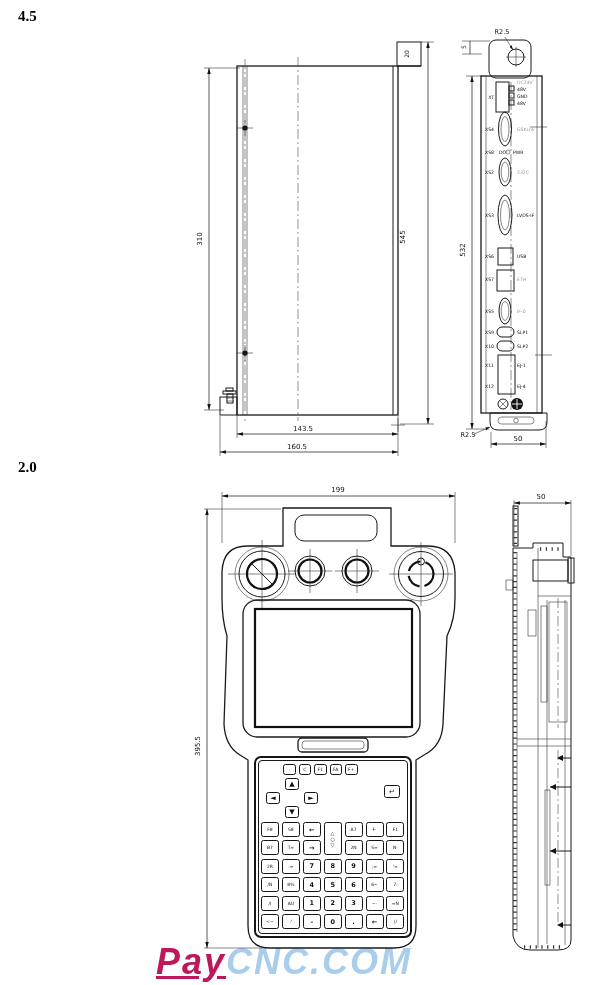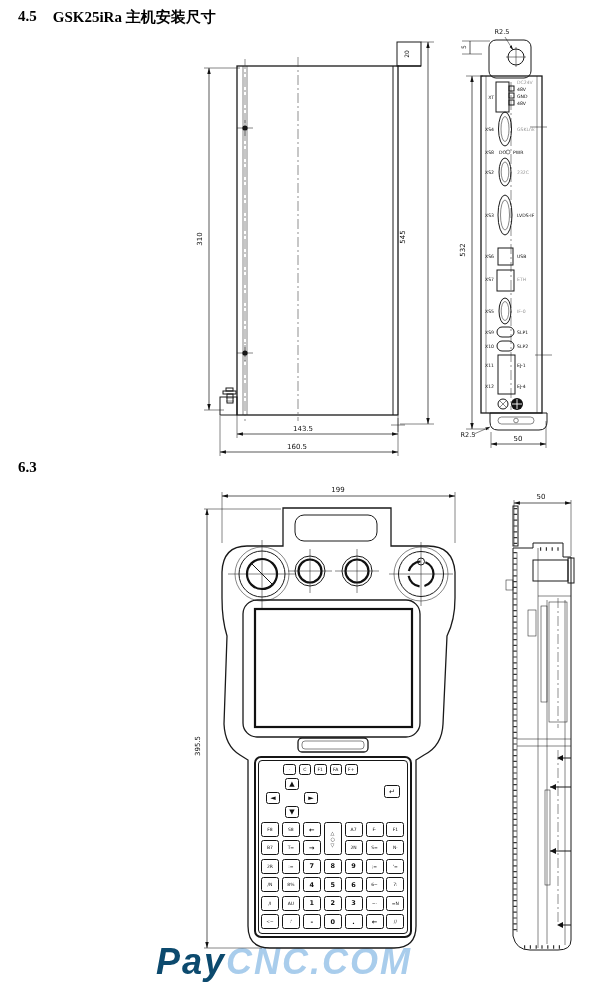--- a/index.html
+++ b/index.html
@@ -32,29 +32,28 @@
   .kkey.b{font-size:7px;}
   .kkey.num{font-size:6.5px;font-weight:bold;}
   .kkey.jog{flex-direction:column;font-size:5px;line-height:1.2;white-space:pre;}
 </style>
 </head>
 <body>
 
 <div id="page">
 
   <div class="wm">
-    <span style="color: #0c4a6e;">Pay</span><span style="color: rgb(169, 205, 236);">CNC.COM</span>
+    <span style="color: #be185d; text-decoration: underline;">Pay</span><span style="color: rgb(169, 205, 236);">CNC.COM</span>
   </div>
 
   <div class="sec" style="top:8px">
     <span>4.5</span>
-    <span>GSK25iRa 主机安装尺寸</span>
   </div>
   <div class="sec" style="top:459px">
-    <span>6.3</span>
+    <span>2.0</span>
   </div>
 
   <svg id="draw" width="600" height="985" viewBox="0 0 600 985">
     <defs>
       <marker id="ae" markerWidth="10" markerHeight="6" refX="8.5" refY="2.5" orient="auto">
         <path d="M0,0 L8.5,2.5 L0,5 Z" fill="#111"></path>
         </marker>
       <marker id="as" markerWidth="10" markerHeight="6" refX="0" refY="2.5" orient="auto">
         <path d="M8.5,0 L0,2.5 L8.5,5 Z" fill="#111"></path>
         </marker>

